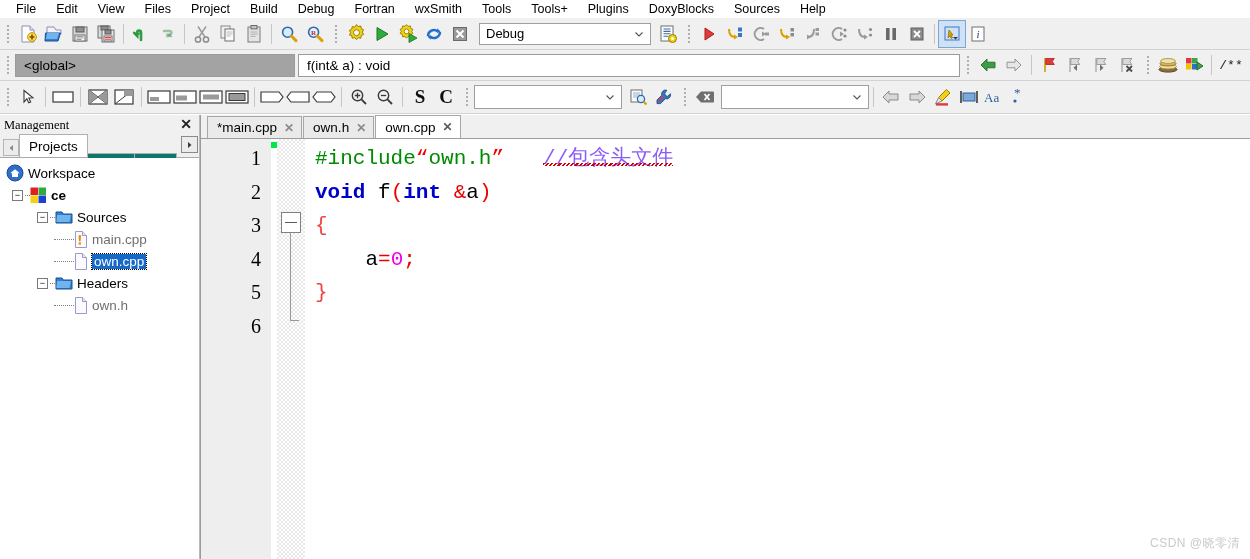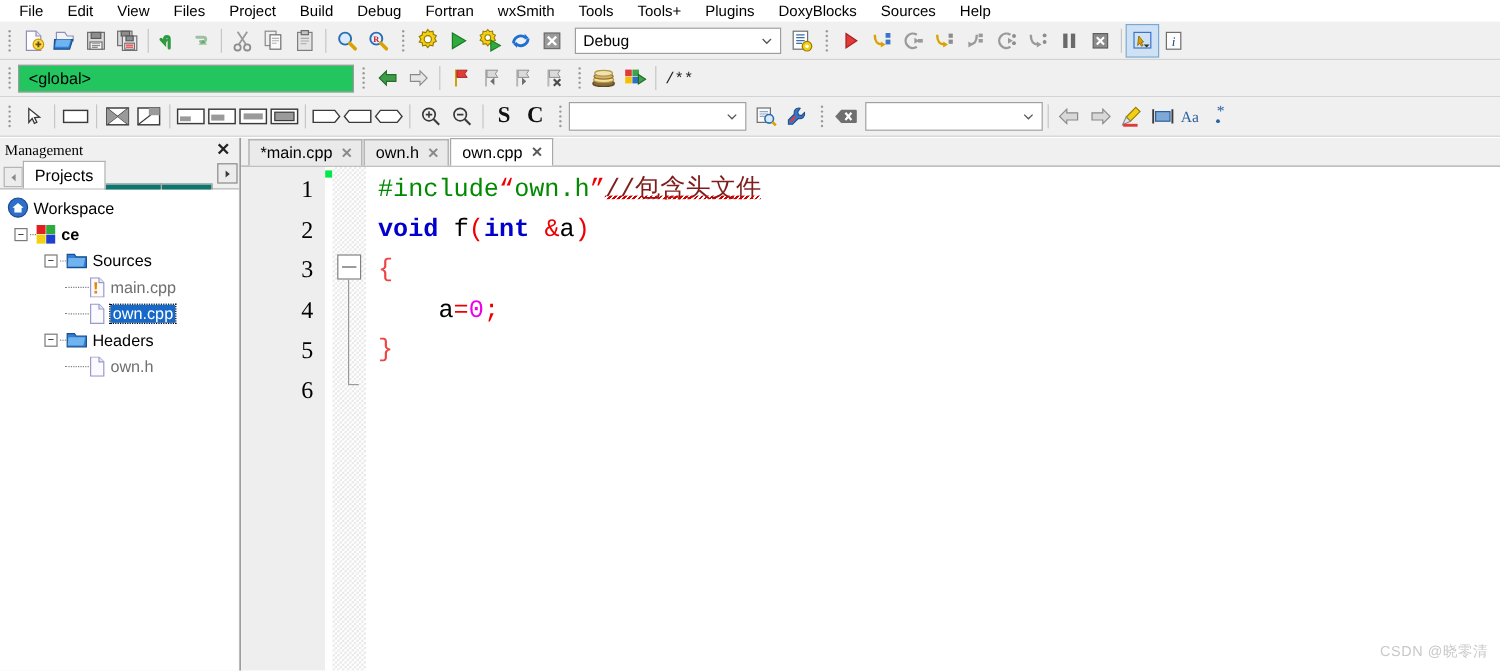--- a/index.html
+++ b/index.html
@@ -64,21 +64,21 @@
   }
   .combo .caret {
     position: absolute; right: 4px; top: 0; bottom: 0;
     width: 14px; display: flex; align-items: center; justify-content: center;
   }
   .combo .caret svg { width: 10px; height: 10px; }
   .combo.plain { border: 1px solid #a0a0a0; }
 
   
   .scopebar { height: 31px; background: #f0f0f0; display: flex; align-items: center; border-bottom: 1px solid #d3d3d3;}
-  .scope-combo { height: 23px; border: 1px solid #9b9b9b; background:#22c55e; position: relative;
+  .scope-combo { height: 23px; border: 1px solid #9b9b9b; background:#a3a3a3; position: relative;
                  font-size: 13.5px; color:#000; display:flex; align-items:center; padding-left:8px; }
   .func-combo  { height: 23px; border: 1px solid #9b9b9b; background:#fff; position: relative;
                  font-size: 13.5px; color:#000; display:flex; align-items:center; padding-left:8px; }
 
   
   .body { position: absolute; left: 0; top: 115px; right: 0; bottom: 0; display: flex; background:#fff; }
 
   
   .mgmt { width: 200px; flex: 0 0 200px; display: flex; flex-direction: column;
           background: #f0f0f0; border-right: 1px solid #b9b9b9; position: relative; }
@@ -170,21 +170,21 @@
   .code {
     flex: 1 1 auto; padding-top: 3px; padding-left: 10px;
     font-family: "Liberation Mono", monospace;
     font-size: 21px; line-height: 33.5px; white-space: pre; color: #000;
     background: #fff; overflow: hidden;
   }
   .kw      { color: #0000cc; font-weight: bold; }
   .pre     { color: #008a00; }
   .str     { color: #008a00; }
   .quote   { color: #ee0000; }
-  .cmt     { color: #7f1d1d; position: relative; }
+  .cmt     { color: #8b5cf6; position: relative; margin-left: 39px; }
   .cmt .sq { position: absolute; left: 0; right: 0; bottom: 4px; height: 3px;
              background-image: repeating-linear-gradient(135deg,#d40000 0 1.5px, transparent 1.5px 3px); }
   .op      { color: #ee0000; }
   .num     { color: #ee00ee; }
   .br      { color: #ee4444; }
   .ident   { color: #000000; }
 
   .watermark {
     position: absolute; right: 10px; bottom: 7px;
     font-size: 12px; color: #c9c9c9; letter-spacing: 0.5px;
@@ -486,20 +486,28 @@
 
     <div class="scope-combo" style="width:280px;">
       <span>&lt;global&gt;</span>
       <span class="caret">
         <svg viewBox="0 0 10 10">
             <path d="M1.5 3.5 5 7 8.5 3.5" fill="none" stroke="#555" stroke-width="1.1"></path>
           </svg>
       </span>
     </div>
 
+    <div class="func-combo" style="width:662px; margin-left:3px;">
+      <span>f(int&amp; a) : void</span>
+      <span class="caret">
+        <svg viewBox="0 0 10 10">
+            <path d="M1.5 3.5 5 7 8.5 3.5" fill="none" stroke="#555" stroke-width="1.1"></path>
+          </svg>
+      </span>
+    </div>
 
     <div class="grip">
         <i></i>
         <i></i>
         <i></i>
         <i></i>
         <i></i>
       </div>
 
     <div class="tbtn">

